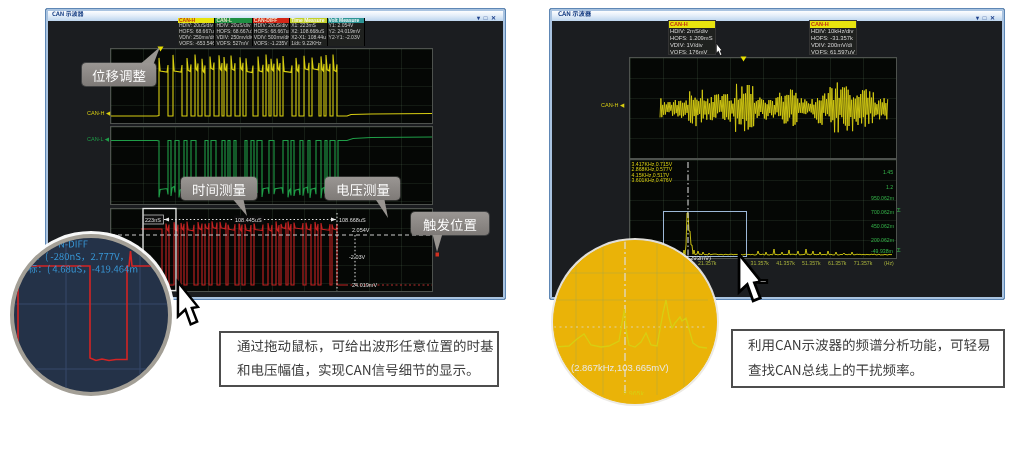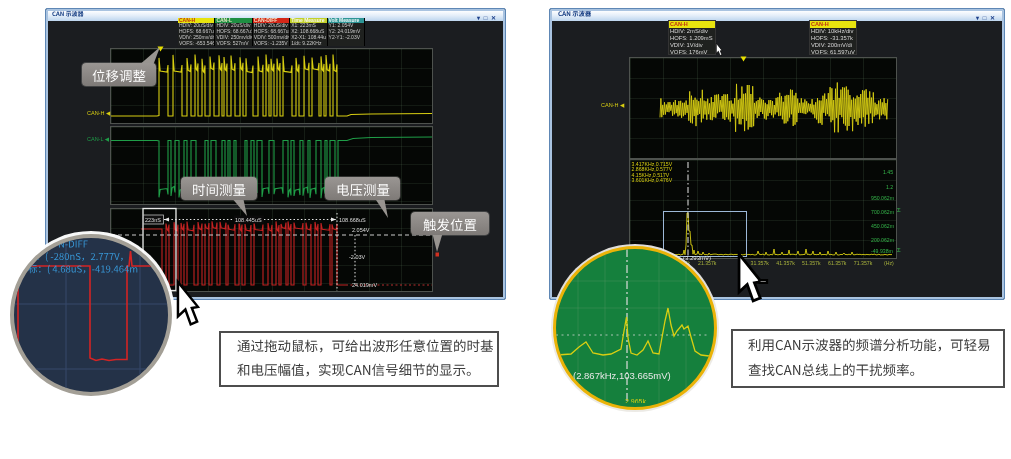--- a/index.html
+++ b/index.html
@@ -193,21 +193,21 @@
   </svg>
 <div class="abs" style="left:10px;top:234px;width:162px;height:162px;border-radius:50%;background:#243248;border:4px solid #a39f96;box-shadow:0 0 0 3px rgba(255,255,255,0.97);overflow:hidden">
 <svg width="154" height="154" style="position:absolute;left:0;top:0">
 <path d="M0,66 H154 M0,131 H154 M52,0 V154 M126,0 V154" stroke="#36496a" stroke-width="1"></path>
 <path d="M4,49 V107 M8,28 H76 L76,120 L82,122.5 L88,121 L95,122.5 L102,121.5 L113,121.5 L113,28 L115,28 L116.5,13 L118,28 L143,28 L144.5,16 L146,28 L152,28" fill="none" stroke="#d42424" stroke-width="1.6"></path>
 <path transform="translate(44,9.5) scale(0.009500,-0.009500)" d="M101.0 0H188.0V385C188.0 462 181.0 540 177.0 614H181.0L260.0 463L527.0 0H622.0V733H534.0V352C534.0 276 541.0 193 547.0 120H542.0L463.0 271L195.0 733H101.0ZM769.0 245H1025.0V315H769.0ZM1171.0 0H1358.0C1579.0 0 1699.0 137 1699.0 369C1699.0 603 1579.0 733 1354.0 733H1171.0ZM1263.0 76V658H1346.0C1519.0 658 1604.0 555 1604.0 369C1604.0 184 1519.0 76 1346.0 76ZM1859.0 0H1951.0V733H1859.0ZM2152.0 0H2244.0V329H2524.0V407H2244.0V655H2574.0V733H2152.0ZM2704.0 0H2796.0V329H3076.0V407H2796.0V655H3126.0V733H2704.0Z" fill="#3898d8"></path>
       <path transform="translate(12,22) scale(0.009500,-0.009500)" d="M466.0 764V693H902.0V764ZM779.0 325C826.0 225 873.0 95 888.0 16L957.0 41C940.0 120 892.0 247 843.0 345ZM491.0 342C465.0 236 420.0 129 364.0 57C381.0 49 411.0 28 425.0 18C479.0 94 529.0 211 560.0 327ZM422.0 525V454H636.0V18C636.0 5 632.0 1 617.0 0C604.0 0 557.0 -1 505.0 1C515.0 -22 526.0 -54 529.0 -76C599.0 -76 645.0 -74 674.0 -62C703.0 -49 712.0 -26 712.0 17V454H956.0V525ZM202.0 840V628H49.0V558H186.0C153.0 434 88.0 290 24.0 215C38.0 196 58.0 165 66.0 145C116.0 209 165.0 314 202.0 422V-79H277.0V444C311.0 395 351.0 333 368.0 301L412.0 360C392.0 388 306.0 498 277.0 531V558H408.0V628H277.0V840ZM1250.0 486C1290.0 486 1326.0 515 1326.0 560C1326.0 606 1290.0 636 1250.0 636C1210.0 636 1174.0 606 1174.0 560C1174.0 515 1210.0 486 1250.0 486ZM1250.0 -4C1290.0 -4 1326.0 26 1326.0 71C1326.0 117 1290.0 146 1250.0 146C1210.0 146 1174.0 117 1174.0 71C1174.0 26 1210.0 -4 1250.0 -4ZM2239.0 -196 2295.0 -171C2209.0 -29 2168.0 141 2168.0 311C2168.0 480 2209.0 649 2295.0 792L2239.0 818C2147.0 668 2092.0 507 2092.0 311C2092.0 114 2147.0 -47 2239.0 -196ZM2608.0 245H2864.0V315H2608.0ZM2953.0 0H3414.0V79H3211.0C3174.0 79 3129.0 75 3091.0 72C3263.0 235 3379.0 384 3379.0 531C3379.0 661 3296.0 746 3165.0 746C3072.0 746 3008.0 704 2949.0 639L3002.0 587C3043.0 636 3094.0 672 3154.0 672C3245.0 672 3289.0 611 3289.0 527C3289.0 401 3183.0 255 2953.0 54ZM3744.0 -13C3881.0 -13 3973.0 70 3973.0 176C3973.0 277 3914.0 332 3850.0 369V374C3893.0 408 3947.0 474 3947.0 551C3947.0 664 3871.0 744 3746.0 744C3632.0 744 3545.0 669 3545.0 558C3545.0 481 3591.0 426 3644.0 389V385C3577.0 349 3510.0 280 3510.0 182C3510.0 69 3608.0 -13 3744.0 -13ZM3794.0 398C3707.0 432 3628.0 471 3628.0 558C3628.0 629 3677.0 676 3745.0 676C3823.0 676 3869.0 619 3869.0 546C3869.0 492 3843.0 442 3794.0 398ZM3745.0 55C3657.0 55 3591.0 112 3591.0 190C3591.0 260 3633.0 318 3692.0 356C3796.0 314 3886.0 278 3886.0 179C3886.0 106 3830.0 55 3745.0 55ZM4297.0 -13C4436.0 -13 4525.0 113 4525.0 369C4525.0 623 4436.0 746 4297.0 746C4157.0 746 4069.0 623 4069.0 369C4069.0 113 4157.0 -13 4297.0 -13ZM4297.0 61C4214.0 61 4157.0 154 4157.0 369C4157.0 583 4214.0 674 4297.0 674C4380.0 674 4437.0 583 4437.0 369C4437.0 154 4380.0 61 4297.0 61ZM4666.0 0H4758.0V394C4812.0 449 4850.0 477 4906.0 477C4978.0 477 5009.0 434 5009.0 332V0H5100.0V344C5100.0 482 5048.0 557 4934.0 557C4860.0 557 4803.0 516 4752.0 464H4750.0L4741.0 543H4666.0ZM5488.0 -13C5641.0 -13 5737.0 79 5737.0 195C5737.0 304 5671.0 354 5586.0 391L5482.0 436C5425.0 460 5360.0 487 5360.0 559C5360.0 624 5414.0 665 5497.0 665C5565.0 665 5619.0 639 5664.0 597L5712.0 656C5661.0 709 5584.0 746 5497.0 746C5364.0 746 5266.0 665 5266.0 552C5266.0 445 5347.0 393 5415.0 364L5520.0 318C5590.0 287 5643.0 263 5643.0 187C5643.0 116 5586.0 68 5489.0 68C5413.0 68 5339.0 104 5287.0 159L5232.0 95C5295.0 29 5384.0 -13 5488.0 -13ZM5937.0 -107C6042.0 -70 6110.0 12 6110.0 120C6110.0 190 6080.0 235 6025.0 235C5984.0 235 5949.0 210 5949.0 163C5949.0 116 5983.0 92 6024.0 92L6041.0 94C6036.0 25 5992.0 -22 5915.0 -54ZM6824.0 0H7285.0V79H7082.0C7045.0 79 7000.0 75 6962.0 72C7134.0 235 7250.0 384 7250.0 531C7250.0 661 7167.0 746 7036.0 746C6943.0 746 6879.0 704 6820.0 639L6873.0 587C6914.0 636 6965.0 672 7025.0 672C7116.0 672 7160.0 611 7160.0 527C7160.0 401 7054.0 255 6824.0 54ZM7474.0 -13C7510.0 -13 7540.0 15 7540.0 56C7540.0 98 7510.0 126 7474.0 126C7437.0 126 7408.0 98 7408.0 56C7408.0 15 7437.0 -13 7474.0 -13ZM7811.0 0H7906.0C7918.0 287 7949.0 458 8121.0 678V733H7662.0V655H8018.0C7874.0 455 7824.0 278 7811.0 0ZM8366.0 0H8461.0C8473.0 287 8504.0 458 8676.0 678V733H8217.0V655H8573.0C8429.0 455 8379.0 278 8366.0 0ZM8921.0 0H9016.0C9028.0 287 9059.0 458 9231.0 678V733H8772.0V655H9128.0C8984.0 455 8934.0 278 8921.0 0ZM9513.0 0H9620.0L9853.0 733H9759.0L9641.0 336C9616.0 250 9598.0 180 9570.0 94H9566.0C9539.0 180 9520.0 250 9495.0 336L9376.0 733H9279.0ZM10010.0 -107C10115.0 -70 10183.0 12 10183.0 120C10183.0 190 10153.0 235 10098.0 235C10057.0 235 10022.0 210 10022.0 163C10022.0 116 10056.0 92 10097.0 92L10114.0 94C10109.0 25 10065.0 -22 9988.0 -54Z" fill="#3898d8"></path>
       <path transform="translate(14,34.5) scale(0.009500,-0.009500)" d="M466.0 764V693H902.0V764ZM779.0 325C826.0 225 873.0 95 888.0 16L957.0 41C940.0 120 892.0 247 843.0 345ZM491.0 342C465.0 236 420.0 129 364.0 57C381.0 49 411.0 28 425.0 18C479.0 94 529.0 211 560.0 327ZM422.0 525V454H636.0V18C636.0 5 632.0 1 617.0 0C604.0 0 557.0 -1 505.0 1C515.0 -22 526.0 -54 529.0 -76C599.0 -76 645.0 -74 674.0 -62C703.0 -49 712.0 -26 712.0 17V454H956.0V525ZM202.0 840V628H49.0V558H186.0C153.0 434 88.0 290 24.0 215C38.0 196 58.0 165 66.0 145C116.0 209 165.0 314 202.0 422V-79H277.0V444C311.0 395 351.0 333 368.0 301L412.0 360C392.0 388 306.0 498 277.0 531V558H408.0V628H277.0V840ZM1250.0 486C1290.0 486 1326.0 515 1326.0 560C1326.0 606 1290.0 636 1250.0 636C1210.0 636 1174.0 606 1174.0 560C1174.0 515 1210.0 486 1250.0 486ZM1250.0 -4C1290.0 -4 1326.0 26 1326.0 71C1326.0 117 1290.0 146 1250.0 146C1210.0 146 1174.0 117 1174.0 71C1174.0 26 1210.0 -4 1250.0 -4ZM2239.0 -196 2295.0 -171C2209.0 -29 2168.0 141 2168.0 311C2168.0 480 2209.0 649 2295.0 792L2239.0 818C2147.0 668 2092.0 507 2092.0 311C2092.0 114 2147.0 -47 2239.0 -196ZM2902.0 0H2988.0V202H3086.0V275H2988.0V733H2887.0L2582.0 262V202H2902.0ZM2902.0 275H2677.0L2844.0 525C2865.0 561 2885.0 598 2903.0 633H2907.0C2905.0 596 2902.0 536 2902.0 500ZM3256.0 -13C3292.0 -13 3322.0 15 3322.0 56C3322.0 98 3292.0 126 3256.0 126C3219.0 126 3190.0 98 3190.0 56C3190.0 15 3219.0 -13 3256.0 -13ZM3696.0 -13C3810.0 -13 3907.0 83 3907.0 225C3907.0 379 3827.0 455 3703.0 455C3646.0 455 3582.0 422 3537.0 367C3541.0 594 3624.0 671 3726.0 671C3770.0 671 3814.0 649 3842.0 615L3894.0 671C3853.0 715 3798.0 746 3722.0 746C3580.0 746 3451.0 637 3451.0 350C3451.0 108 3556.0 -13 3696.0 -13ZM3539.0 294C3587.0 362 3643.0 387 3688.0 387C3777.0 387 3820.0 324 3820.0 225C3820.0 125 3766.0 59 3696.0 59C3604.0 59 3549.0 142 3539.0 294ZM4230.0 -13C4367.0 -13 4459.0 70 4459.0 176C4459.0 277 4400.0 332 4336.0 369V374C4379.0 408 4433.0 474 4433.0 551C4433.0 664 4357.0 744 4232.0 744C4118.0 744 4031.0 669 4031.0 558C4031.0 481 4077.0 426 4130.0 389V385C4063.0 349 3996.0 280 3996.0 182C3996.0 69 4094.0 -13 4230.0 -13ZM4280.0 398C4193.0 432 4114.0 471 4114.0 558C4114.0 629 4163.0 676 4231.0 676C4309.0 676 4355.0 619 4355.0 546C4355.0 492 4329.0 442 4280.0 398ZM4231.0 55C4143.0 55 4077.0 112 4077.0 190C4077.0 260 4119.0 318 4178.0 356C4282.0 314 4372.0 278 4372.0 179C4372.0 106 4316.0 55 4231.0 55ZM4756.0 -13C4830.0 -13 4884.0 26 4935.0 85H4938.0L4945.0 0H5021.0V543H4930.0V158C4878.0 94 4839.0 66 4783.0 66C4711.0 66 4681.0 109 4681.0 210V543H4589.0V199C4589.0 60 4641.0 -13 4756.0 -13ZM5416.0 -13C5569.0 -13 5665.0 79 5665.0 195C5665.0 304 5599.0 354 5514.0 391L5410.0 436C5353.0 460 5288.0 487 5288.0 559C5288.0 624 5342.0 665 5425.0 665C5493.0 665 5547.0 639 5592.0 597L5640.0 656C5589.0 709 5512.0 746 5425.0 746C5292.0 746 5194.0 665 5194.0 552C5194.0 445 5275.0 393 5343.0 364L5448.0 318C5518.0 287 5571.0 263 5571.0 187C5571.0 116 5514.0 68 5417.0 68C5341.0 68 5267.0 104 5215.0 159L5160.0 95C5223.0 29 5312.0 -13 5416.0 -13ZM5865.0 -107C5970.0 -70 6038.0 12 6038.0 120C6038.0 190 6008.0 235 5953.0 235C5912.0 235 5877.0 210 5877.0 163C5877.0 116 5911.0 92 5952.0 92L5969.0 94C5964.0 25 5920.0 -22 5843.0 -54ZM6754.0 245H7010.0V315H6754.0ZM7395.0 0H7481.0V202H7579.0V275H7481.0V733H7380.0L7075.0 262V202H7395.0ZM7395.0 275H7170.0L7337.0 525C7358.0 561 7378.0 598 7396.0 633H7400.0C7398.0 596 7395.0 536 7395.0 500ZM7698.0 0H8100.0V76H7953.0V733H7883.0C7843.0 710 7796.0 693 7731.0 681V623H7862.0V76H7698.0ZM8400.0 -13C8537.0 -13 8666.0 101 8666.0 398C8666.0 631 8560.0 746 8419.0 746C8305.0 746 8209.0 651 8209.0 508C8209.0 357 8289.0 278 8411.0 278C8472.0 278 8535.0 313 8580.0 367C8573.0 140 8491.0 63 8397.0 63C8349.0 63 8305.0 84 8273.0 119L8223.0 62C8264.0 19 8320.0 -13 8400.0 -13ZM8579.0 444C8530.0 374 8475.0 346 8426.0 346C8339.0 346 8295.0 410 8295.0 508C8295.0 609 8349.0 675 8420.0 675C8513.0 675 8569.0 595 8579.0 444ZM8859.0 -13C8895.0 -13 8925.0 15 8925.0 56C8925.0 98 8895.0 126 8859.0 126C8822.0 126 8793.0 98 8793.0 56C8793.0 15 8822.0 -13 8859.0 -13ZM9338.0 0H9424.0V202H9522.0V275H9424.0V733H9323.0L9018.0 262V202H9338.0ZM9338.0 275H9113.0L9280.0 525C9301.0 561 9321.0 598 9339.0 633H9343.0C9341.0 596 9338.0 536 9338.0 500ZM9854.0 -13C9968.0 -13 10065.0 83 10065.0 225C10065.0 379 9985.0 455 9861.0 455C9804.0 455 9740.0 422 9695.0 367C9699.0 594 9782.0 671 9884.0 671C9928.0 671 9972.0 649 10000.0 615L10052.0 671C10011.0 715 9956.0 746 9880.0 746C9738.0 746 9609.0 637 9609.0 350C9609.0 108 9714.0 -13 9854.0 -13ZM9697.0 294C9745.0 362 9801.0 387 9846.0 387C9935.0 387 9978.0 324 9978.0 225C9978.0 125 9924.0 59 9854.0 59C9762.0 59 9707.0 142 9697.0 294ZM10448.0 0H10534.0V202H10632.0V275H10534.0V733H10433.0L10128.0 262V202H10448.0ZM10448.0 275H10223.0L10390.0 525C10411.0 561 10431.0 598 10449.0 633H10453.0C10451.0 596 10448.0 536 10448.0 500ZM10755.0 0H10847.0V394C10896.0 450 10942.0 477 10983.0 477C11052.0 477 11084.0 434 11084.0 332V0H11175.0V394C11226.0 450 11270.0 477 11312.0 477C11381.0 477 11413.0 434 11413.0 332V0H11504.0V344C11504.0 482 11451.0 557 11340.0 557C11273.0 557 11217.0 514 11160.0 453C11138.0 517 11094.0 557 11010.0 557C10945.0 557 10889.0 516 10841.0 464H10839.0L10830.0 543H10755.0Z" fill="#3898d8"></path>
     </svg>
   </div>
-<div class="abs" style="left:553px;top:246px;width:164px;height:164px;border-radius:50%;background:#15803d;border:3px solid #eab308;box-shadow:0 0 0 2px rgba(235,233,228,0.95);overflow:hidden">
+<div class="abs" style="left:553px;top:240px;width:164px;height:164px;border-radius:50%;background:#eab308;border:1px solid #eab308;box-shadow:0 0 0 2px rgba(235,233,228,0.95);overflow:hidden">
 <svg width="154" height="154" style="position:absolute;left:0;top:0">
 <path d="M0,32 H154 M0,59 H154 M22,0 V154 M49,0 V154 M103,0 V154 M130,0 V154" stroke="rgba(120,160,120,0.25)" stroke-width="1"></path>
 <path d="M0,86 H154" stroke="rgba(220,220,220,0.75)" stroke-width="1" stroke-dasharray="2,3.5"></path>
 <path d="M71,0 V154" stroke="#dddddd" stroke-width="1.2" stroke-dasharray="8,3,2,3"></path>
 <path d="M6,114 L20,113 L28,106 L35,101 L42,112 L52,114 L60,113 L70,108 L73,90 L75.5,76 L77,97 L80,112 L86,114 L92,109 L97,100 L102,112 L108,113 L114,80 L117,67 L120,84 L123,95 L126,90 L131,84 L133,88 L137,85 L140,96 L144,110 L150,114 L158,115" fill="none" stroke="#d8ce12" stroke-width="1.3" transform="translate(-5,-8)"></path>
 <text x="17" y="130" fill="#e8e8e8" font-size="9.5" font-family="Liberation Sans">(2.867kHz,103.665mV)</text>
 <text x="69" y="155" fill="#d8ce12" font-size="7" font-family="Liberation Sans">2.965k</text>
 </svg>
   </div>
 <svg style="position:absolute;left:176.5px;top:281px;overflow:visible" width="10" height="10">

